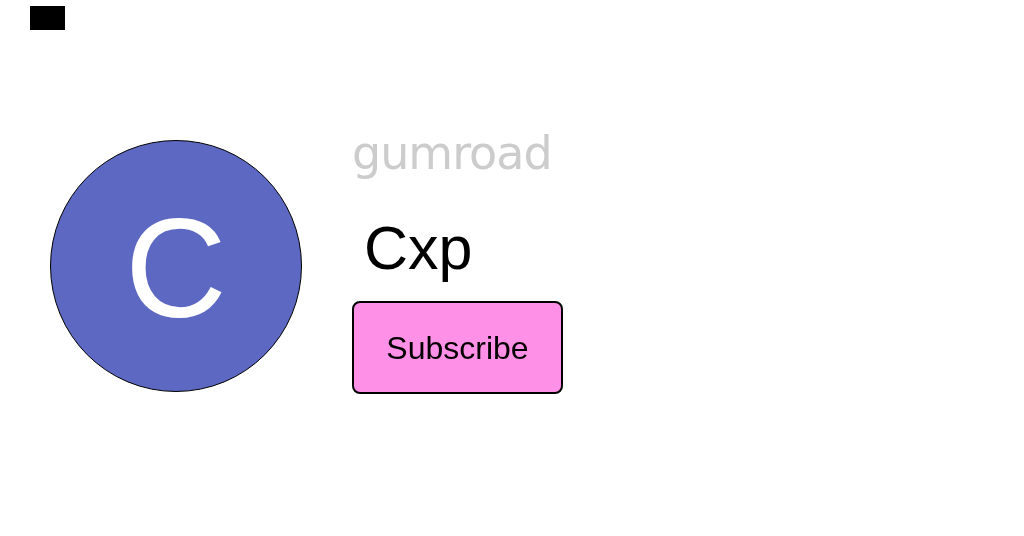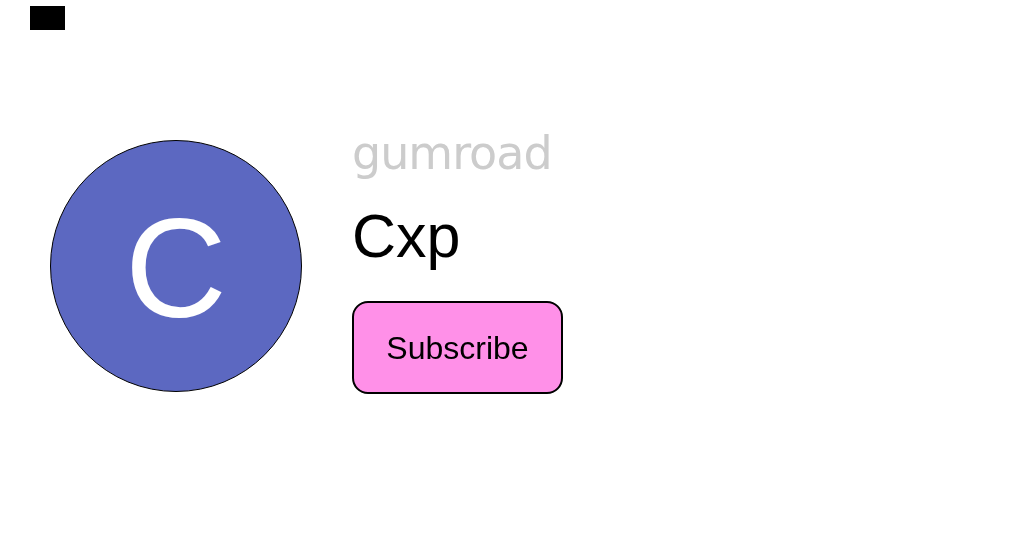--- a/index.html
+++ b/index.html
@@ -54,36 +54,36 @@
     font-weight: 400;
     letter-spacing: -1px;
     line-height: 1;
     color: var(--brand-color, #cccccc);
     cursor: pointer;
   }
   .creator-name {
     position: absolute;
     left: 352px;
     top: 206px;
-    margin: 0;
+    margin: 12px;
     font-size: 61px;
     font-weight: 400;
     line-height: 1;
     color: #000000;
   }
   .subscribe {
     position: absolute;
     left: 352px;
     top: 301px;
     width: 211px;
     height: 93px;
     box-sizing: border-box;
     background: var(--btn-bg, #ff90e8);
     border: 2.5px solid var(--btn-border, #000000);
-    border-radius: 16px;
+    border-radius: 8px;
     display: flex;
     align-items: center;
     justify-content: center;
     cursor: pointer;
     font-family: "Liberation Sans", sans-serif;
     padding: 0;
   }
   .subscribe-label {
     font-size: 32px;
     font-weight: 400;

